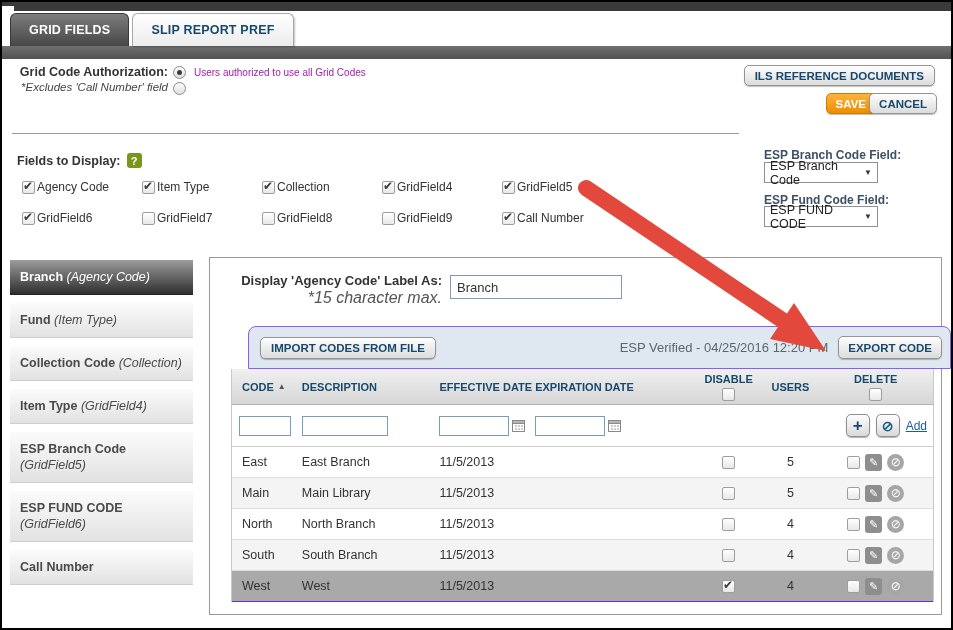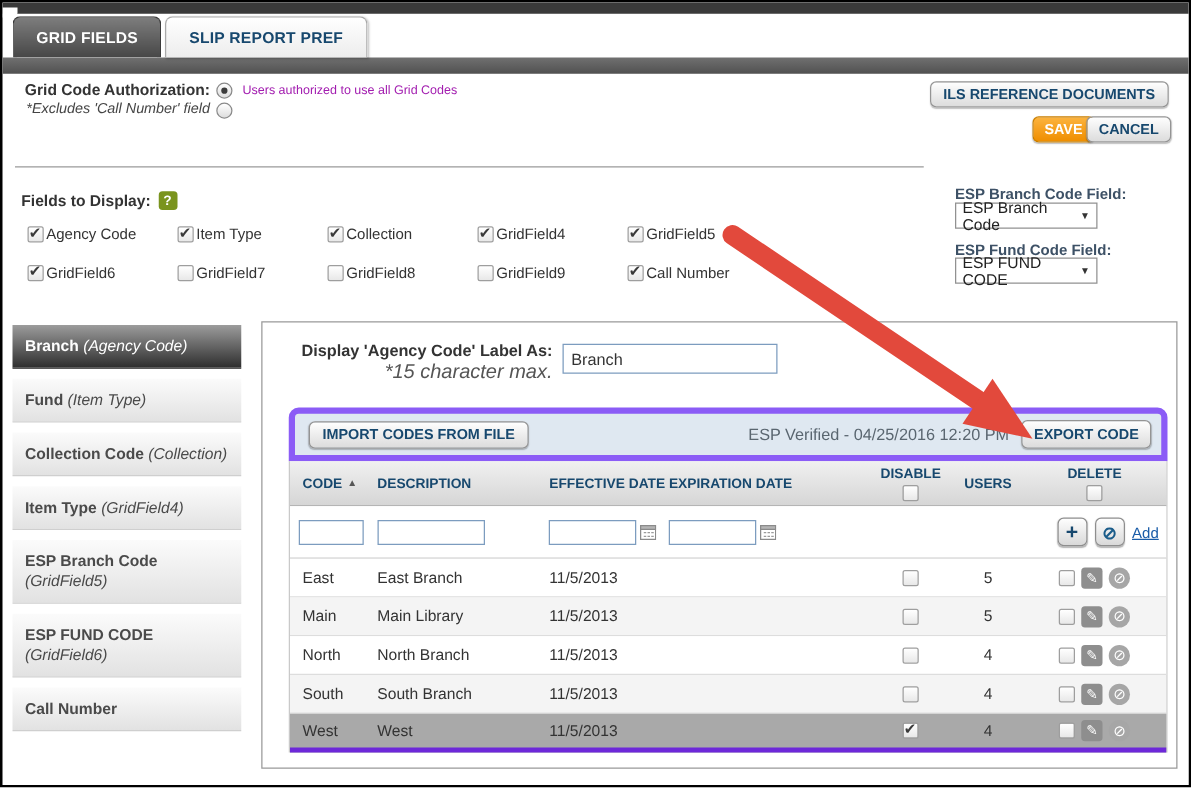--- a/index.html
+++ b/index.html
@@ -63,22 +63,22 @@
   .side-item.active { background:linear-gradient(#9c9c9c,#2e2e2e); color:#fff; border-bottom:1px solid #222; }
 
   
   .panel { position:absolute; left:207px; top:255px; width:733px; height:358px; border:1px solid #999; background:#fff; }
   .detail-label-block { position:absolute; left:20px; top:15px; width:212px; text-align:right; }
   .detail-label { font-size:13px; font-weight:bold; color:#333; }
   .detail-note { font-size:16px; font-style:italic; color:#555; margin-top:1px; }
   .detail-input { position:absolute; left:240px; top:17px; width:172px; height:24px; border:1px solid #7c9cbf;
                   font-family:"Liberation Sans",sans-serif; font-size:13px; color:#333; padding:0 6px; }
 
-  .toolbar { position:absolute; left:21px; top:68px; width:703px; height:43px; background:#dfe8f1;
-             border:5px solid #8b5cf6; border-radius:8px 8px 0 0; display:flex; align-items:center;justify-content:space-between; }
+  .toolbar { position:absolute; left:38px; top:68px; width:703px; height:43px; background:#dfe8f1;
+             border:1px solid #8b5cf6; border-radius:8px 8px 0 0; display:flex; align-items:center;justify-content:space-between; }
   .import-btn { height:22px; padding:0 10px; font-size:11.5px; margin-left:11px; }
   .verified { margin-left:auto; font-size:13px; color:#5a6670; }
   .export-btn { height:23px; padding:0 9px; font-size:11.5px; margin:0 8px 0 10px; }
 
   .table { position:absolute; left:21px; top:111px; width:703px; border-left:1px solid #c9c9c9; border-right:1px solid #c9c9c9; }
   .thead { display:flex; height:36px; background:linear-gradient(#f0f0f0,#d6d6d6); border-bottom:1px solid #b5b5b5; }
   .th { font-size:11px; font-weight:bold; color:#17486e; display:flex; align-items:center; }
   .col-code { width:70px; padding-left:10px; }
   .col-desc { width:138px; }
   .col-eff { width:96px; }
@@ -97,21 +97,21 @@
   .fi-date { width:70px; }
   .cal-icon { margin-left:3px; cursor:pointer; display:inline-flex; }
   .mini-btn { width:24px; height:23px; border-radius:5px; display:inline-flex; align-items:center; justify-content:center;
               background:linear-gradient(#fefefe,#d9d9d9); border:1px solid #8e8e8e; box-shadow:0 1px 1px rgba(0,0,0,.3); cursor:pointer; }
   .mini-btn.plus { color:#17486e; font-size:17px; font-weight:bold; }
   .mini-btn.block { color:#1a5c8a; font-size:14px; font-weight:bold; }
   .add-link { font-size:12px; color:#1a5ca8; text-decoration:underline; margin-left:6px; cursor:pointer; }
 
   .trow { display:flex; align-items:center; height:31px; background:#fff; border-bottom:1px solid #ddd; }
   .trow.alt { background:#f4f4f4; }
-  .trow.checked { background:#a9a9a9; border-bottom:4px solid #6d28d9; }
+  .trow.checked { background:#a9a9a9; border-bottom:1px solid #6d28d9; }
   .td { font-size:12.5px; color:#333; display:flex; align-items:center; }
   .row-icon { width:17px; height:17px; display:inline-flex; align-items:center; justify-content:center; color:#fff; font-size:11px; cursor:pointer; }
   .row-icon.edit { background:#8e8e8e; border-radius:3px; margin-left:5px; }
   .row-icon.block { background:#a6a6a6; border-radius:50%; margin-left:5px; font-size:12px; }
   .gap6 { width:6px; }
 
   .arrow-overlay { position:absolute; left:0; top:0; width:953px; height:630px; pointer-events:none; z-index:9; }
 </style>
 </head>
 <body>

